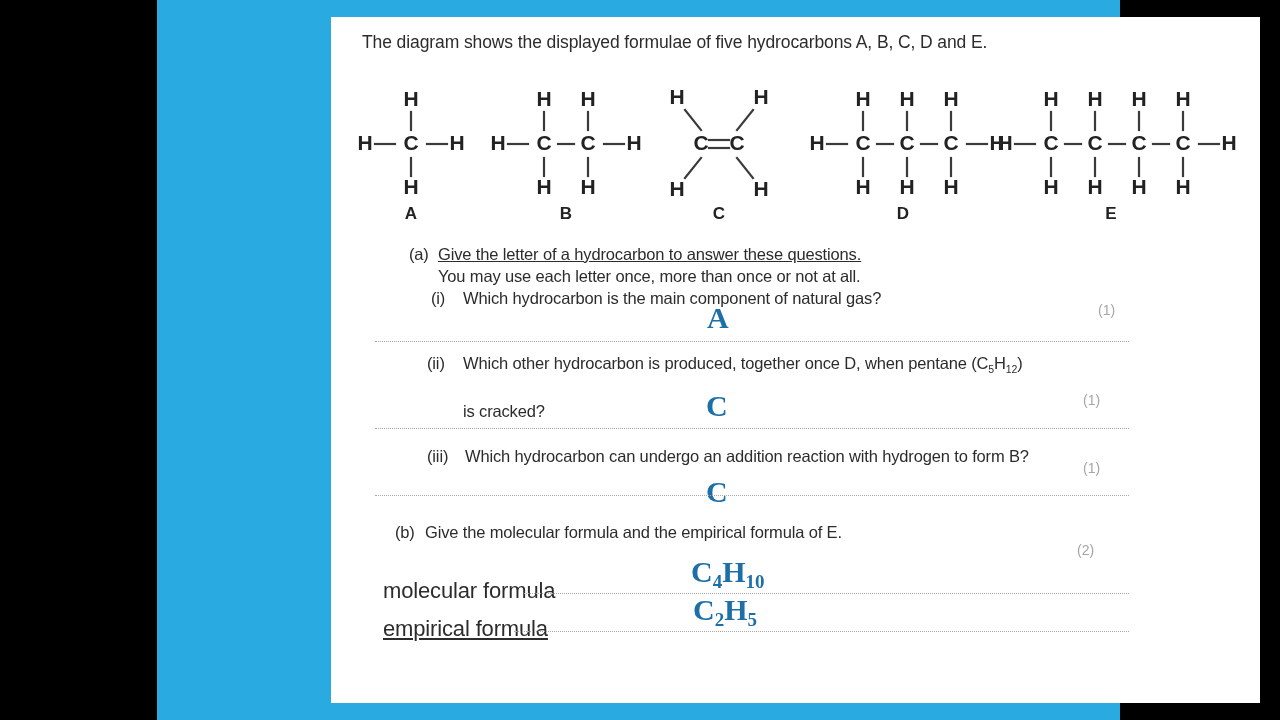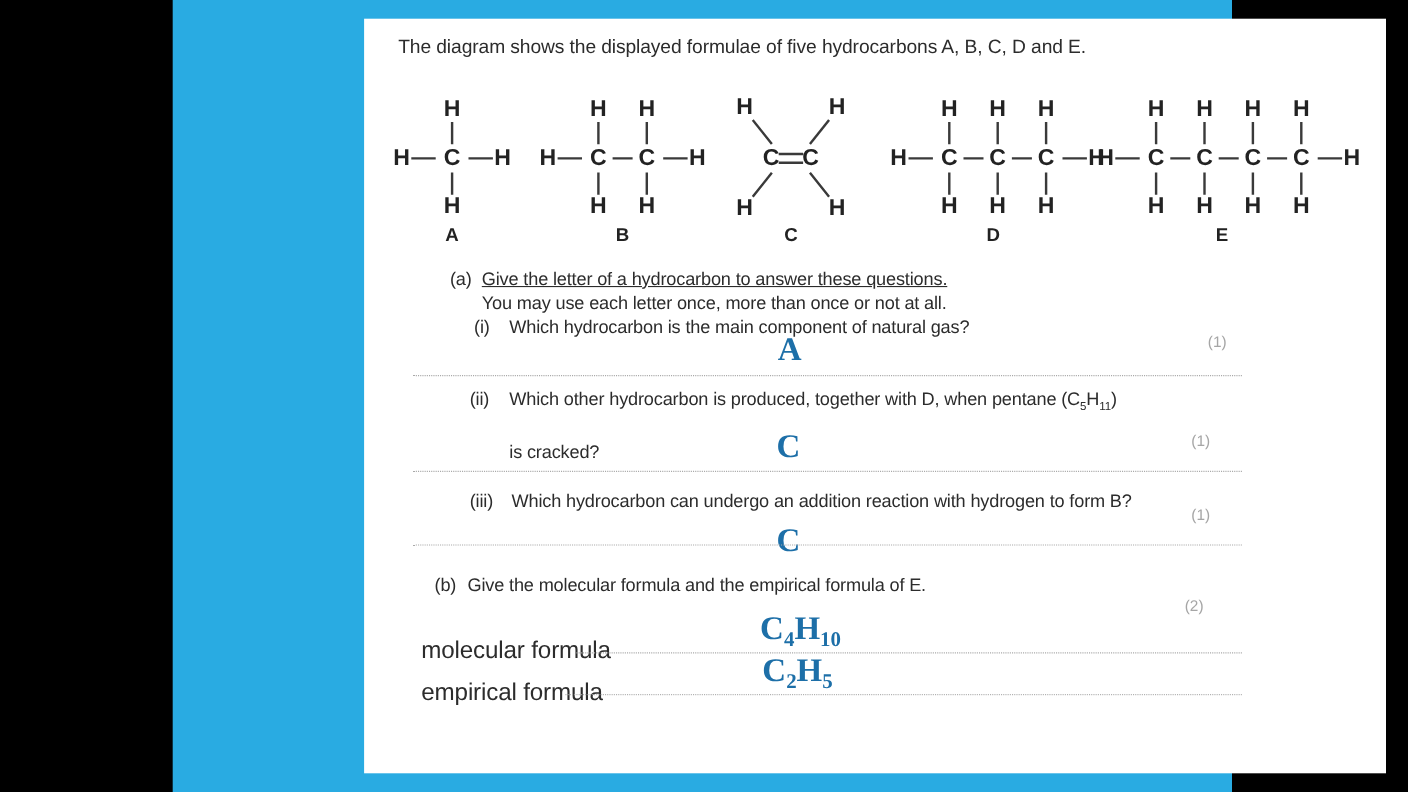--- a/index.html
+++ b/index.html
@@ -265,21 +265,21 @@
       <div class="q-text" style="left:107px; top:250px;">You may use each letter once, more than once or not at all.</div>
 
       <div class="q-text" style="left:100px; top:272px;">(i)</div>
       <div class="q-text" style="left:132px; top:272px;">Which hydrocarbon is the main component of natural gas?</div>
       <div class="marks" style="left:767px; top:285px;">(1)</div>
       <div class="answer letter" style="left:376px; top:284px;">A</div>
       <div class="dotted-rule" style="left:44px; top:324px; width:754px;"></div>
 
       <div class="q-text" style="left:96px; top:337px;">(ii)</div>
       <div class="q-text" style="left:132px; top:337px;">
-        <span>Which other hydrocarbon is produced, together with D, when pentane (C</span><sub>5</sub><span>H</span><sub>11</sub><span>)</span>
+        <span>Which other hydrocarbon is produced, together once D, when pentane (C</span><sub>5</sub><span>H</span><sub>12</sub><span>)</span>
       </div>
       <div class="q-text" style="left:132px; top:357px;margin-top:28px;">is cracked?</div>
       <div class="marks" style="left:752px; top:375px;">(1)</div>
       <div class="answer letter" style="left:375px; top:372px;">C</div>
       <div class="dotted-rule" style="left:44px; top:411px; width:754px;"></div>
 
       <div class="q-text" style="left:96px; top:430px;">(iii)</div>
       <div class="q-text" style="left:134px; top:430px;">Which hydrocarbon can undergo an addition reaction with hydrogen to form B?</div>
       <div class="marks" style="left:752px; top:443px;">(1)</div>
       <div class="answer letter" style="left:375px; top:458px;">C</div>
@@ -288,21 +288,21 @@
       <div class="q-text" style="left:64px; top:506px;">(b)</div>
       <div class="q-text" style="left:94px; top:506px;">Give the molecular formula and the empirical formula of E.</div>
       <div class="marks" style="left:746px; top:525px;">(2)</div>
 
       <div class="field-label" style="left:52px; top:561px;">molecular formula</div>
       <div class="answer formula" style="left:360px; top:538px;">
         <span>C</span><sub>4</sub><span>H</span><sub>10</sub>
       </div>
       <div class="dotted-rule" style="left:193px; top:576px; width:605px;"></div>
 
-      <div class="field-label" style="left:52px; top:599px;">empirical formula</div>
+      <div class="field-label" style="left:52px; top:599px;text-decoration:underline;">empirical formula</div>
       <div class="answer formula" style="left:362px; top:576px;">
         <span>C</span><sub>2</sub><span>H</span><sub>5</sub>
       </div>
       <div class="dotted-rule" style="left:183px; top:614px; width:615px;"></div>
 
     </div>
   </div>
 </div>
 
 </body></html>

